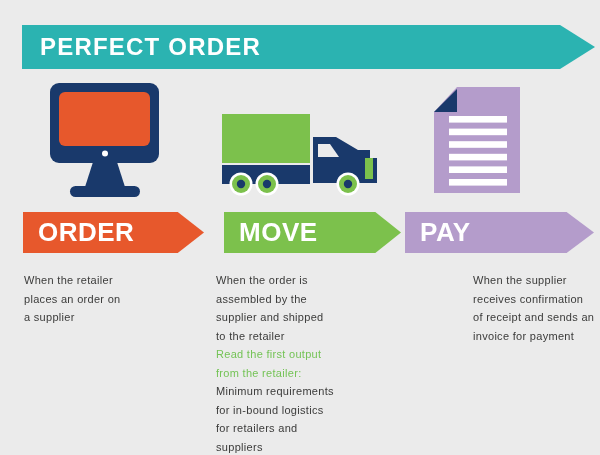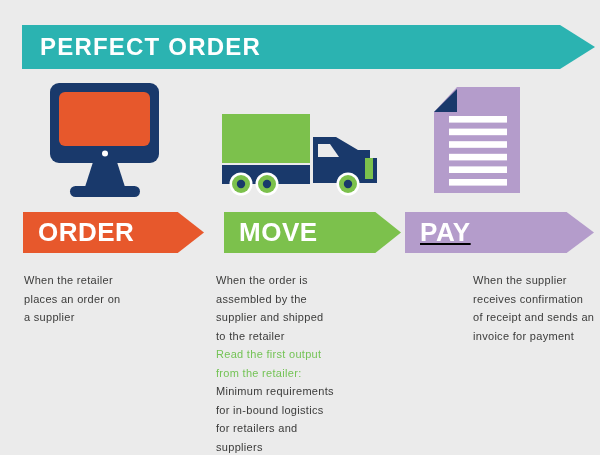--- a/index.html
+++ b/index.html
@@ -30,21 +30,21 @@
   .stage-arrow{
     position:absolute;top:212px;height:41px;display:flex;align-items:center;
     clip-path:polygon(0 0,85.5% 0,100% 50%,85.5% 100%,0 100%);
   }
   .stage-arrow .stage-label{
     color:var(--white);font-size:26px;font-weight:bold;letter-spacing:.5px;
     padding-left:15px;white-space:nowrap;
   }
   #arrow-order{left:23px;width:181px;background:var(--orange);}
   #arrow-move{left:224px;width:177px;background:var(--green);}
-  #arrow-pay{left:405px;width:189px;background:var(--purple);text-decoration:underline;}
+  #arrow-pay{left:405px;width:189px;background:var(--purple);}
   .stage-text{
     position:absolute;top:271px;font-size:11px;line-height:18.5px;
     letter-spacing:.3px;color:var(--text_dark);
   }
   #text-order{left:24px;width:180px;}
   #text-move{left:216px;width:185px;}
   #text-pay{left:429px;width:190px;margin-left:44px;}
   .highlight-block{color:var(--text_green);}
   .extra-block{margin-top:0px;}
 </style>

